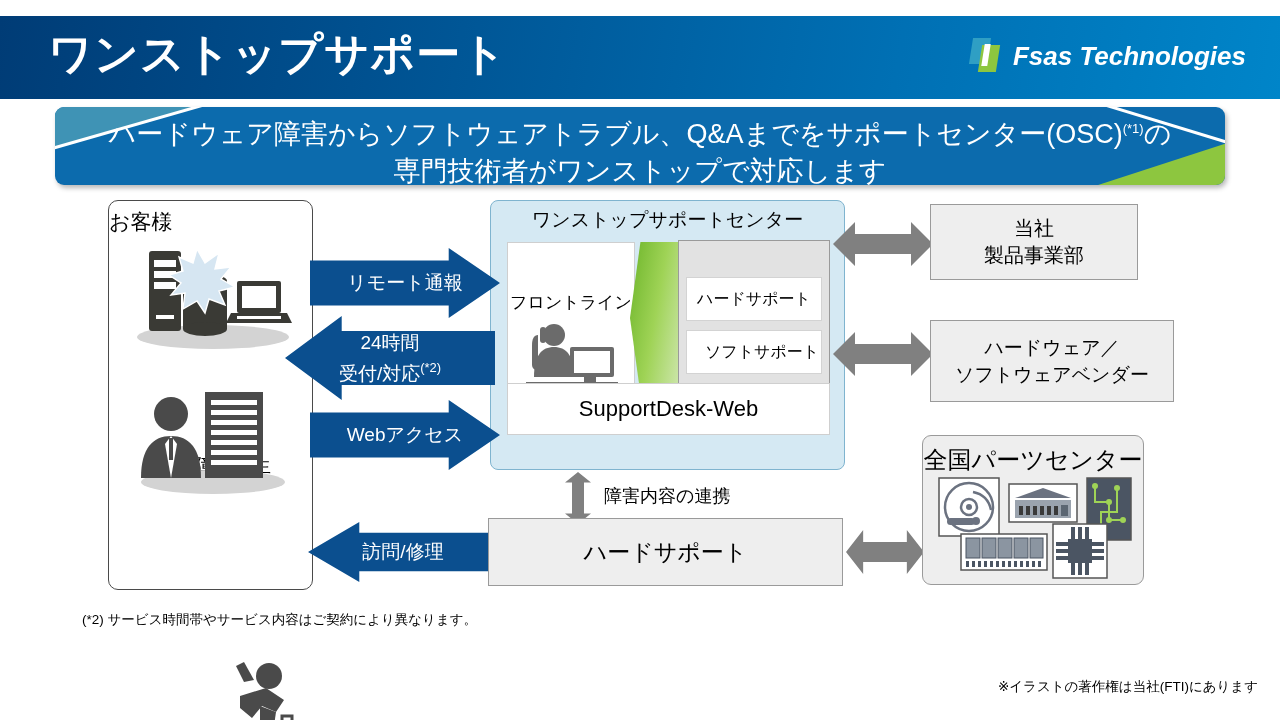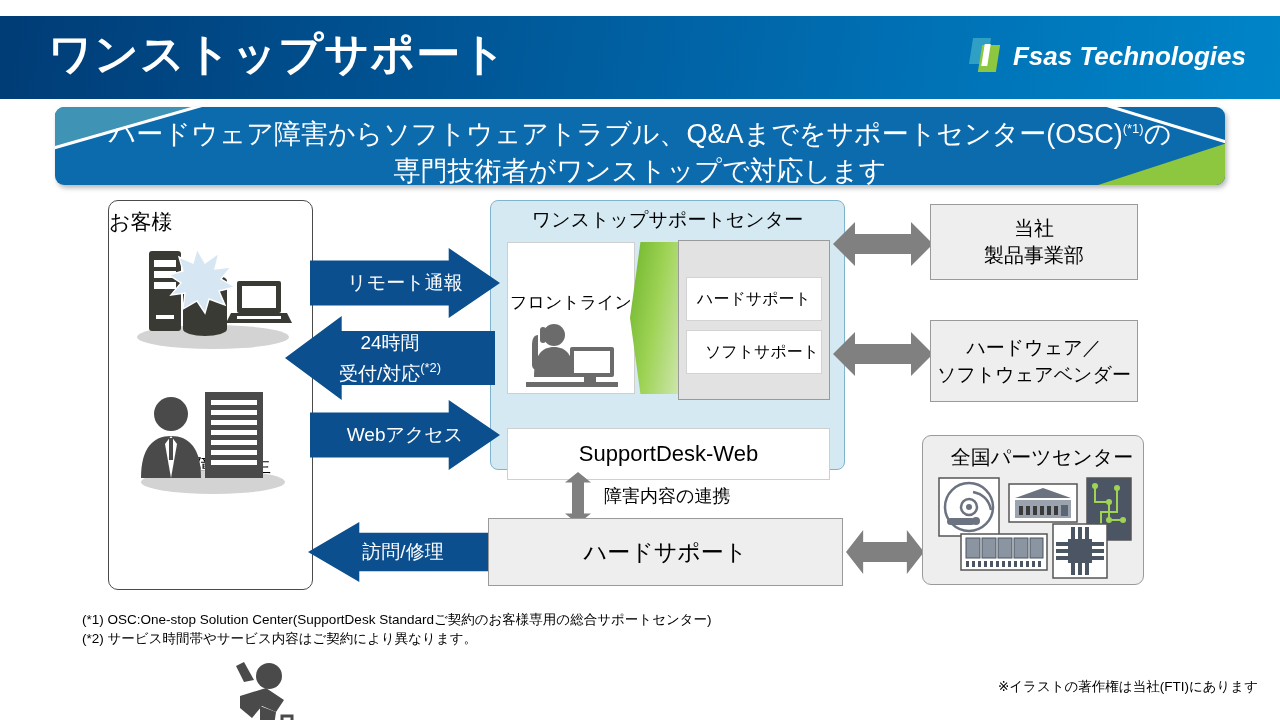--- a/index.html
+++ b/index.html
@@ -157,42 +157,42 @@
     display:flex;align-items:center;justify-content:center;
     font-size:16px;color:#000;
   }
   #soft-support{
     left:686px;top:330px;width:136px;height:44px;
     background:#ffffff;border:1px solid #d3d3d3;
     display:flex;align-items:center;justify-content:center;
     font-size:16px;color:#000;padding-left:16px;
   }
   #supportdesk-web{
-    left:507px;top:428px;width:323px;height:52px;
+    left:507px;top:383px;width:323px;height:52px;
     background:#ffffff;border:1px solid #cfcfcf;
     display:flex;align-items:center;justify-content:center;
     font-size:22px;color:#000;
   }
 
   
   #box-product{
     left:930px;top:204px;width:208px;height:76px;
     font-size:20px;line-height:27px;
   }
   #box-vendor{
-    left:930px;top:320px;width:208px;height:82px;
+    left:930px;top:320px;width:244px;height:82px;
     font-size:19px;line-height:27px;
   }
   #box-parts{
     left:922px;top:435px;width:222px;height:150px;
     background:#eeeeee;border:1px solid #9a9a9a;border-radius:9px;
   }
   #parts-title{
     position:absolute;left:0;top:8px;width:100%;text-align:center;
-    font-size:20px;color:#000;padding-left:9px;
+    font-size:24px;color:#000;
   }
   #box-sitebase{
     left:488px;top:518px;width:355px;height:68px;
     font-size:23px;
   }
 
   
   .blue-arrow{
     position:absolute;
     background:#0b4f8f;
@@ -499,19 +499,18 @@
             <rect x="155" y="73" width="12" height="4"></rect>
             <rect x="155" y="80" width="12" height="4"></rect>
         </g>
       </g>
     </svg>
   </div>
 
   <div class="box gray-box" id="box-sitebase">ハードサポート</div>
 
   <div id="footnotes">
-    <div>(*1) OSC:One-stop Solution Center(SupportDesk Standardご契約のお客様専用の総合サポートセンター)</div>
     <div>(*2) サービス時間帯やサービス内容はご契約により異なります。</div>
   </div>
 
   <div id="copyright">※イラストの著作権は当社(FTI)にあります</div>
 
 </div>
 
 </body></html>

